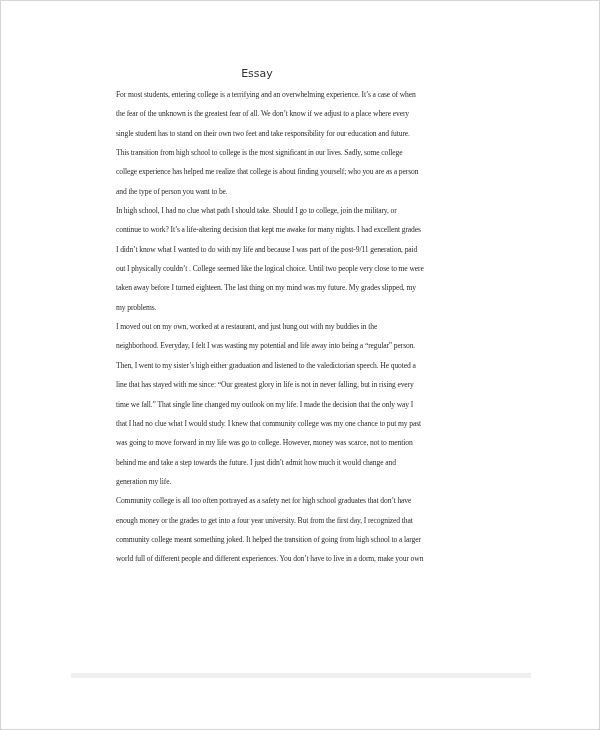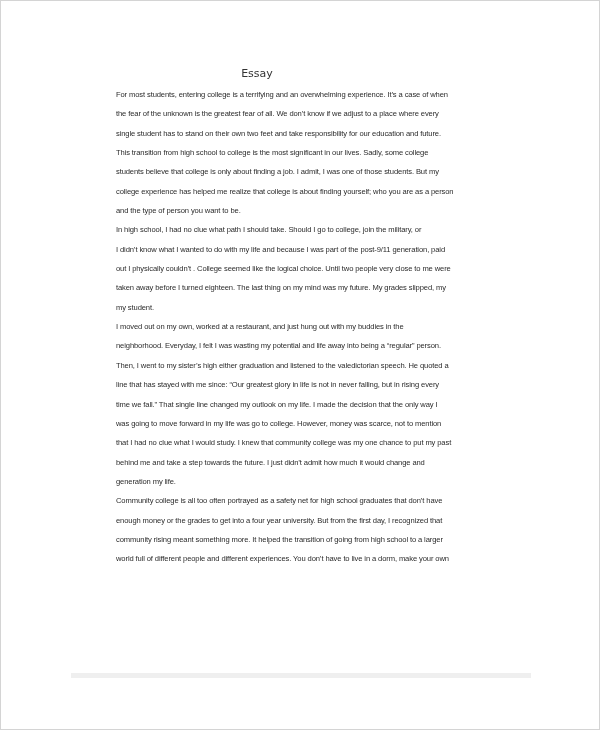--- a/index.html
+++ b/index.html
@@ -8,55 +8,55 @@
     position: absolute; left: 0; top: 0; width: 598px; height: 728px;
     border: 1px solid #d4d4d4; background: #ffffff;
   }
   .title {
     position: absolute; left: 0; width: 512px; top: 66px;
     text-align: center; font-family: "DejaVu Sans", sans-serif; font-size: 11px;
     color: #333333;
   }
   .body {
     position: absolute; left: 115px; top: 84px; width: 380px;
-    font-family: Liberation Sans, sans-serif; font-size: 7.6px; color: #2b2b2b;
+    font-family: Liberation Serif, serif; font-size: 7.6px; color: #2b2b2b;
     letter-spacing: -0.12px;
   }
   .line { height: 19.35px; line-height: 19.35px; white-space: nowrap; }
   .gap-bar {
     position: absolute; left: 70px; top: 672px; width: 460px; height: 5px;
     background: #efefef;
   }
 </style>
 </head>
 <body>
 
 <div class="page">
   <div class="title">Essay</div>
   <div class="body" id="essay-body">
       <div class="line">For most students, entering college is a terrifying and an overwhelming experience. It’s a case of when</div>
       <div class="line">the fear of the unknown is the greatest fear of all. We don’t know if we adjust to a place where every</div>
       <div class="line">single student has to stand on their own two feet and take responsibility for our education and future.</div>
       <div class="line">This transition from high school to college is the most significant in our lives. Sadly, some college</div>
-      <div class="line">students believe that college is only about finding a job. I admit, I was one of those students. But my</div>
       <div class="line">college experience has helped me realize that college is about finding yourself; who you are as a person</div>
       <div class="line">and the type of person you want to be.</div>
       <div class="line">In high school, I had no clue what path I should take. Should I go to college, join the military, or</div>
+      <div class="line">continue to work? It’s a life-altering decision that kept me awake for many nights. I had excellent grades</div>
       <div class="line">I didn’t know what I wanted to do with my life and because I was part of the post-9/11 generation, paid</div>
       <div class="line">out I physically couldn’t . College seemed like the logical choice. Until two people very close to me were</div>
       <div class="line">taken away before I turned eighteen. The last thing on my mind was my future. My grades slipped, my</div>
-      <div class="line">my student.</div>
+      <div class="line">my problems.</div>
       <div class="line">I moved out on my own, worked at a restaurant, and just hung out with my buddies in the</div>
       <div class="line">neighborhood. Everyday, I felt I was wasting my potential and life away into being a “regular” person.</div>
       <div class="line">Then, I went to my sister’s high either graduation and listened to the valedictorian speech. He quoted a</div>
       <div class="line">line that has stayed with me since: “Our greatest glory in life is not in never falling, but in rising every</div>
       <div class="line">time we fall.” That single line changed my outlook on my life. I made the decision that the only way I</div>
+      <div class="line">that I had no clue what I would study. I knew that community college was my one chance to put my past</div>
       <div class="line">was going to move forward in my life was go to college. However, money was scarce, not to mention</div>
-      <div class="line">that I had no clue what I would study. I knew that community college was my one chance to put my past</div>
       <div class="line">behind me and take a step towards the future. I just didn’t admit how much it would change and</div>
       <div class="line">generation my life.</div>
       <div class="line">Community college is all too often portrayed as a safety net for high school graduates that don’t have</div>
       <div class="line">enough money or the grades to get into a four year university. But from the first day, I recognized that</div>
-      <div class="line">community rising meant something more. It helped the transition of going from high school to a larger</div>
+      <div class="line">community college meant something joked. It helped the transition of going from high school to a larger</div>
       <div class="line">world full of different people and different experiences. You don’t have to live in a dorm, make your own</div>
     </div>
   <div class="gap-bar"></div>
 </div>
 
 </body></html>

